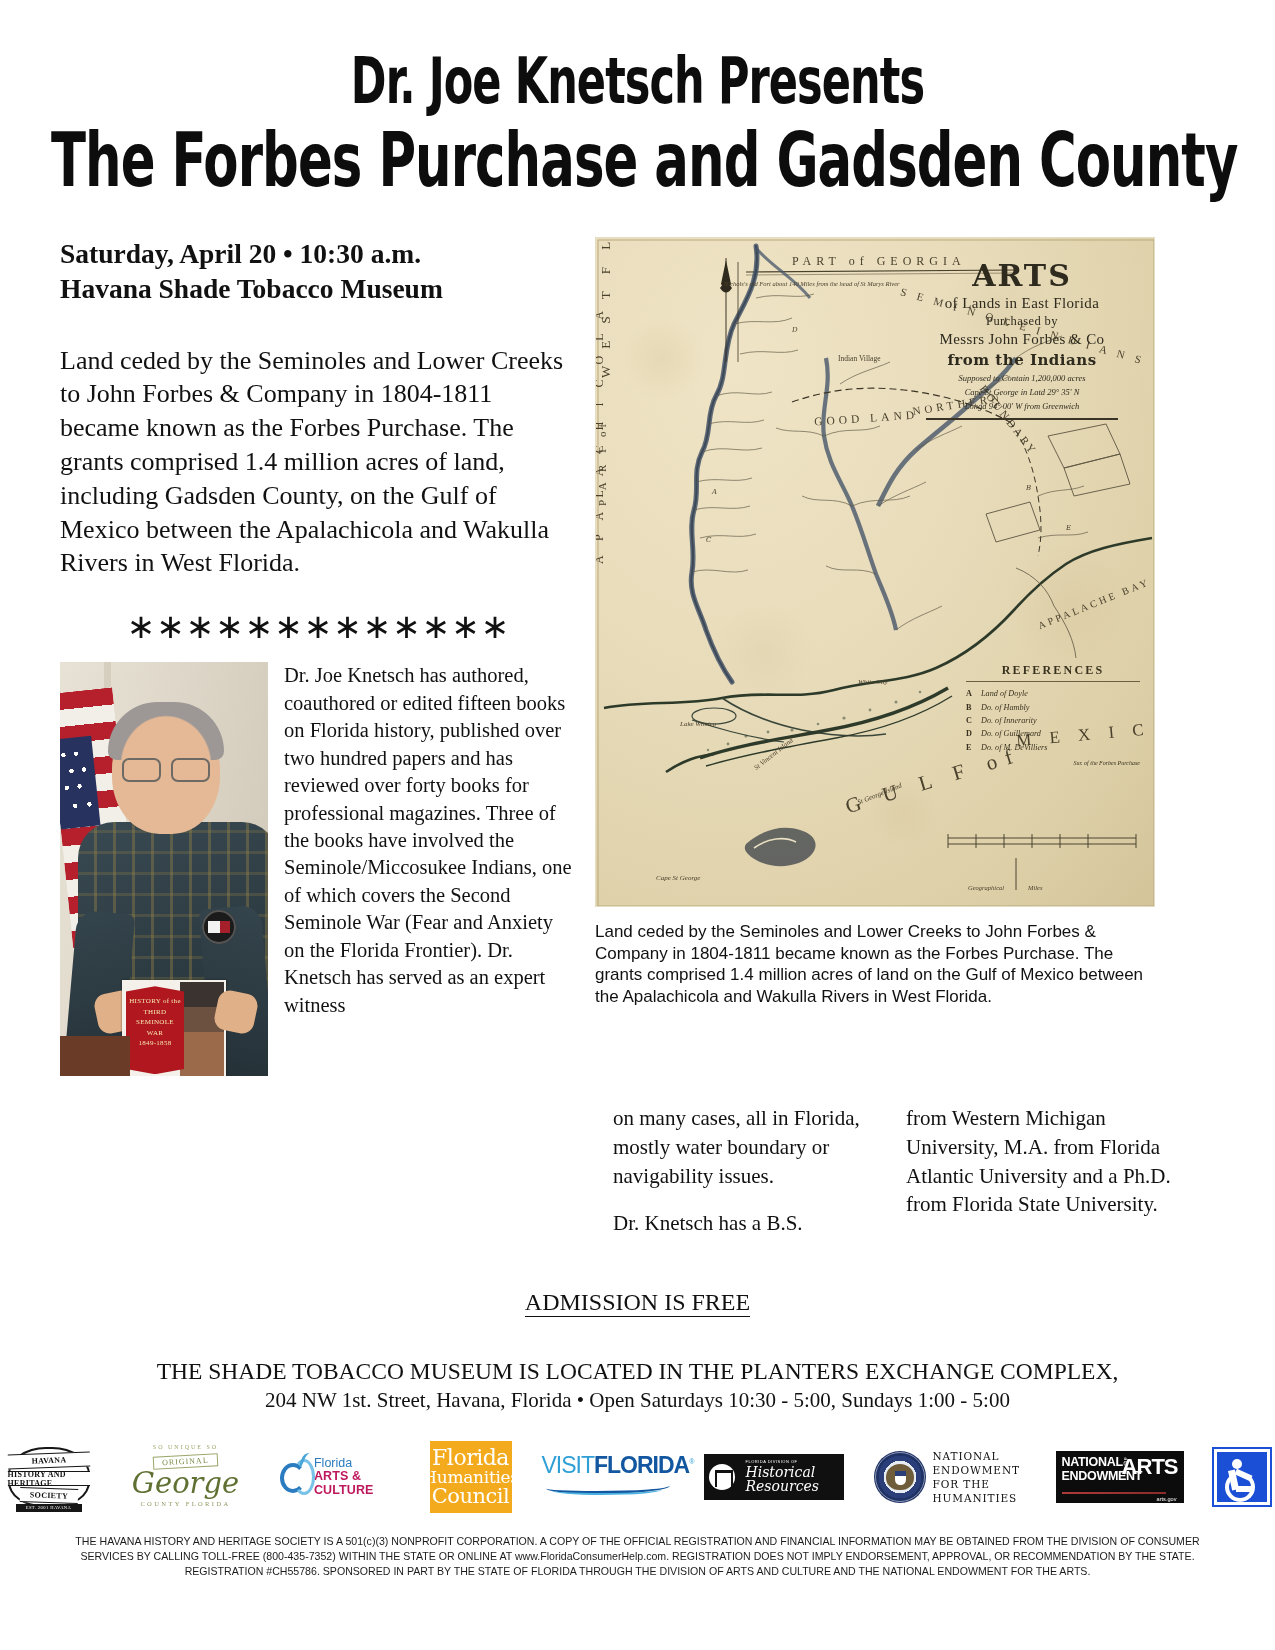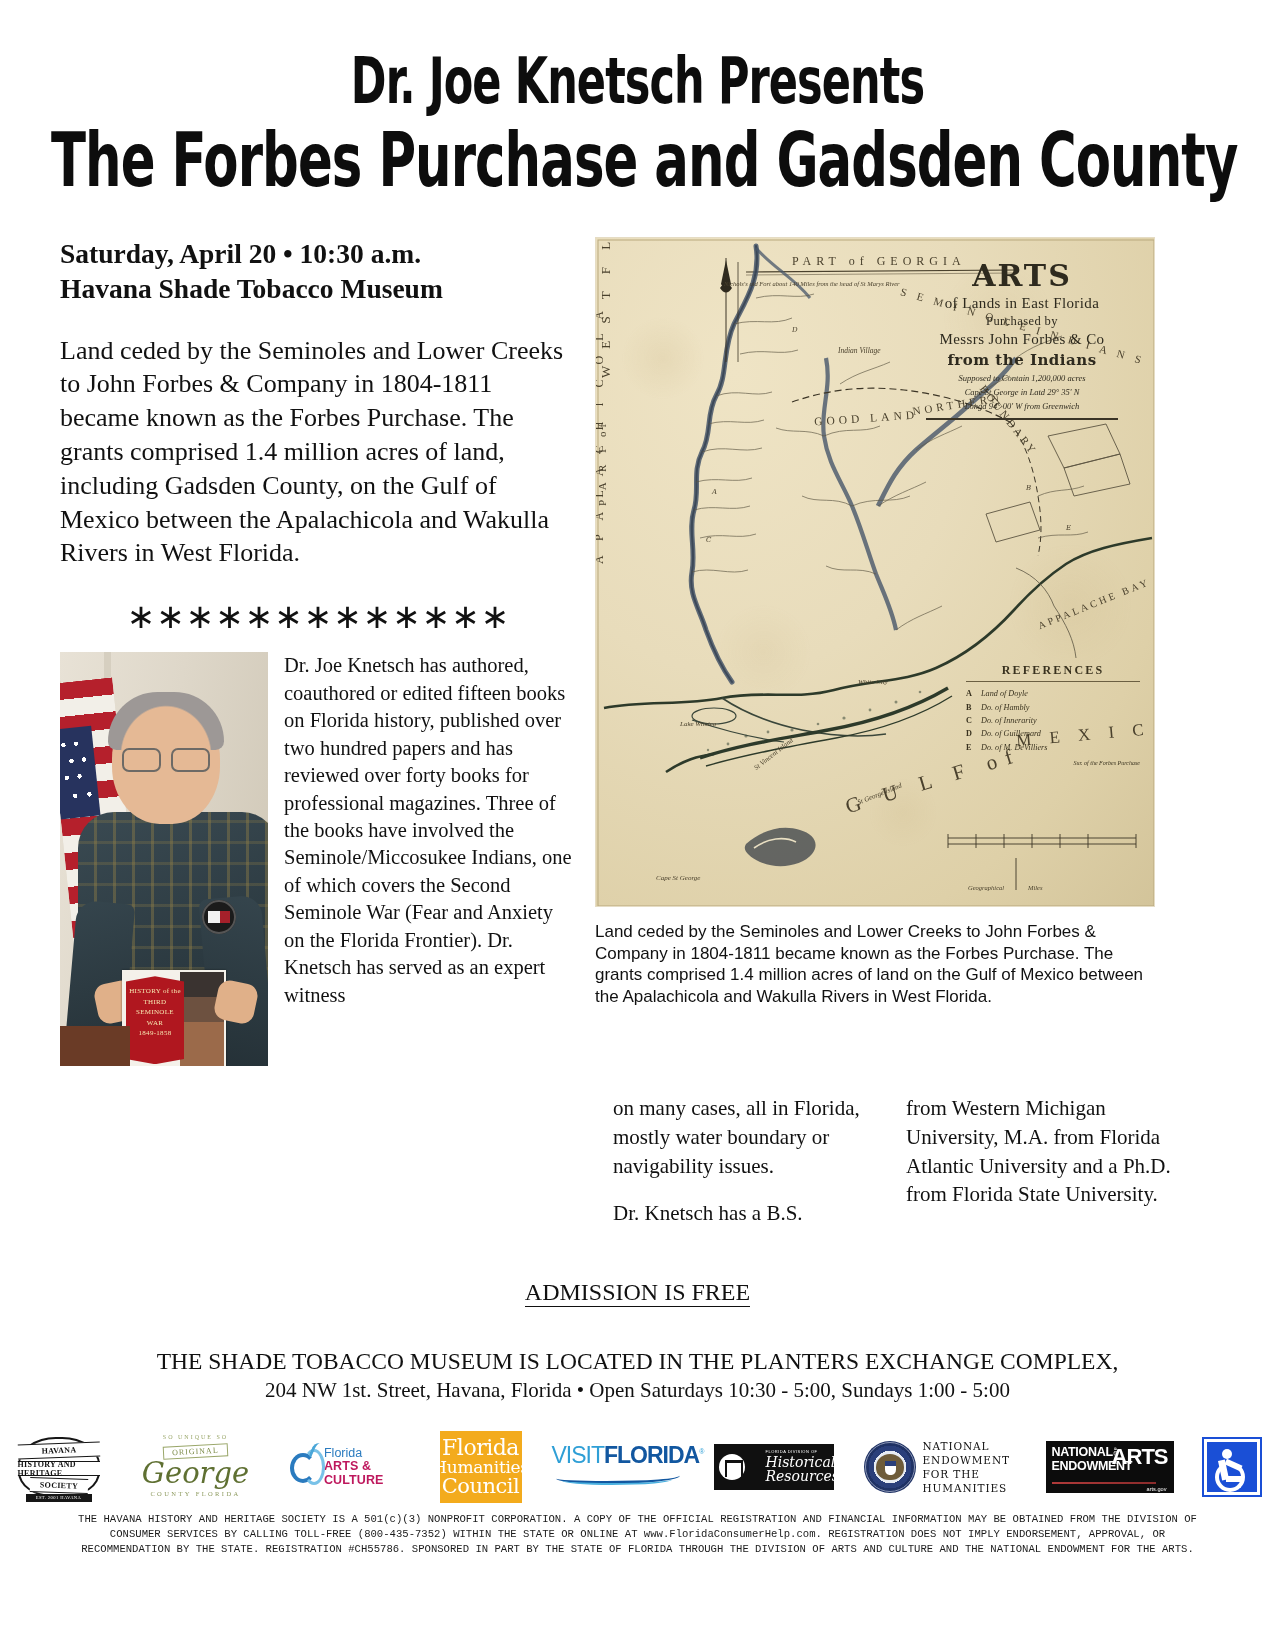--- a/index.html
+++ b/index.html
@@ -28,21 +28,21 @@
   .title-line.t1 { font-size:52px; margin-bottom:22px; }
   .title-line.t2 { font-size:62px; }
 
   
   .main { display:flex; padding:0 60px; margin-top:54px; }
   .col-left { width:535px; padding-right:18px; }
   .col-right { width:560px; }
 
   .when {
     font-size:27.5px; font-weight:bold; line-height:1.24;
-    margin-bottom:28px;
+    margin-bottom:38px;
   }
   .lede { font-size:26px; line-height:1.30; }
 
   .stars {
     text-align:center; font-size:34px; line-height:1;
     margin:30px 0 18px 0; letter-spacing:1px;
     font-family:"Liberation Serif", serif;
   }
 
   
@@ -156,21 +156,21 @@
   .lbl-apalach { top:326px; left:-4px; font-size:12px; letter-spacing:6px;
     transform:rotate(-90deg); transform-origin:left top; }
   .lbl-partof { top:268px; left:0px; font-size:11px; letter-spacing:4px;
     transform:rotate(-90deg); transform-origin:left top; }
   .lbl-gulf { top:530px; left:246px; font-size:21px; letter-spacing:9px;
     transform:rotate(-17deg); color:#413a28; }
   .lbl-mexico { top:486px; left:420px; font-size:17px; letter-spacing:7px;
     transform:rotate(-5deg); color:#413a28; }
   .lbl-apbay { top:360px; left:438px; font-size:10px; letter-spacing:3px;
     transform:rotate(-22deg); }
-  .lbl-indvill { top:108px; left:242px; font-size:7.5px; font-style:italic; }
+  .lbl-indvill { top:116px; left:242px; font-size:7.5px; }
   .lbl-capegeo { top:636px; left:60px; font-size:7px; font-style:italic; }
   .lbl-gscale { top:646px; left:372px; font-size:6.5px; font-style:italic; }
   .lbl-gscale2 { top:646px; left:432px; font-size:6.5px; font-style:italic; }
   .lbl-nichols { top:42px; left:128px; font-size:6.5px; font-style:italic; }
   .lbl-lakewimico { top:482px; left:84px; font-size:7px; font-style:italic; }
   .lbl-whitecity { top:440px; left:262px; font-size:7px; font-style:italic; }
   .lbl-stvincent { top:512px; left:154px; font-size:7px; font-style:italic;
     transform:rotate(-38deg); }
   .lbl-stgeorge { top:552px; left:260px; font-size:7px; font-style:italic;
     transform:rotate(-22deg); }
@@ -266,22 +266,22 @@
   .lg-vf { width:132px; height:50px; position:relative;
     font-family:"Liberation Sans", sans-serif; }
   .lg-vf .w { font-size:23px; letter-spacing:-1px; color:#2f9fd6; }
   .lg-vf .w b { color:#1257a0; }
   .lg-vf .sup { font-size:7px; color:#2f9fd6; vertical-align:super; }
   .lg-vf .wave { position:absolute; left:4px; top:28px; width:124px; height:14px;
     border-bottom:3px solid #1257a0; border-radius:0 0 60% 40%; }
   .lg-vf .wave2 { position:absolute; left:10px; top:33px; width:110px; height:10px;
     border-bottom:2.4px solid #49b0df; border-radius:0 0 55% 45%; }
 
-  .lg-hr { width:120px; height:46px; background:#101010; color:#fff;
-    display:flex; align-items:center; gap:21px; padding:0 5px; }
+  .lg-hr { width:140px; height:46px; background:#101010; color:#fff;
+    display:flex; align-items:center; gap:11px; padding:0 5px; }
   .lg-hr .seal { width:26px; height:26px; border-radius:50%; background:#fff;
     position:relative; flex:0 0 26px; }
   .lg-hr .seal::after { content:""; position:absolute; left:6px; top:6px;
     width:14px; height:14px; border-left:2px solid #111; border-right:2px solid #111;
     border-top:3px solid #111; }
   .lg-hr .tt { line-height:1.05; }
   .lg-hr .t1 { font-size:4px; letter-spacing:.5px; font-family:"Liberation Sans",sans-serif; }
   .lg-hr .t2 { font-size:14px; font-style:italic; font-family:"DejaVu Serif", serif; }
 
   .lg-neh { width:152px; height:62px; display:flex; align-items:center; gap:7px; }
@@ -316,22 +316,22 @@
     border-radius:50%; background:#fff; }
   .lg-acc .body { position:absolute; left:13px; top:18px; width:7px; height:20px;
     background:#fff; transform:rotate(-12deg); }
   .lg-acc .arm { position:absolute; left:18px; top:20px; width:17px; height:6px;
     background:#fff; transform:rotate(24deg); }
   .lg-acc .leg { position:absolute; left:19px; top:34px; width:18px; height:6px;
     background:#fff; }
   .lg-acc .wheel { position:absolute; left:8px; top:20px; width:30px; height:30px;
     border:4px solid #fff; border-radius:50%; border-top-color:transparent; }
 
-  .fineprint { text-align:center; font-family:Liberation Mono, monospace;
-    font-size:10.6px; line-height:1.42; color:#1b1b1b; margin-top:8px;
+  .fineprint { text-align:center; font-family:Liberation Sans, sans-serif;
+    font-size:10.6px; line-height:1.42; color:#1b1b1b; margin-top:20px;
     padding:0 70px; }
 </style>
 </head>
 <body>
 
 <div class="title-block">
   <div class="title-line t1">Dr. Joe Knetsch Presents</div>
   <div class="title-line t2">The Forbes Purchase and Gadsden County</div>
 </div>
 

